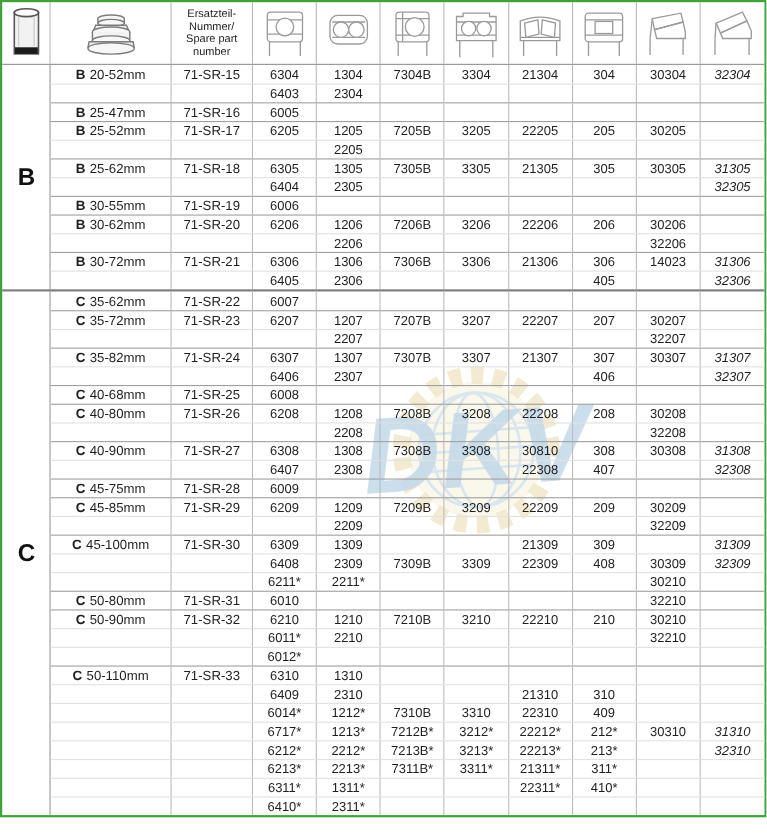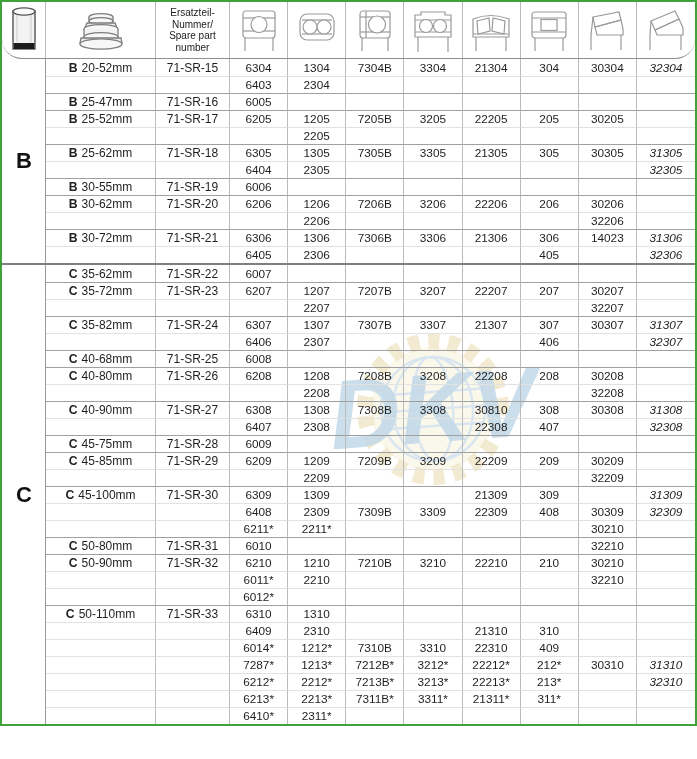--- a/index.html
+++ b/index.html
@@ -16,21 +16,20 @@
     border:2px solid #3fa23a;
     background:transparent;
   }
   
   .header-row{
     position:relative;z-index:1;
     display:grid;
     grid-template-columns:44px 110px 74px repeat(8,1fr);
     height:56px;
     border-bottom:1px solid #8f8f8f;
-    border-radius:20px;
   }
   .header-cell{
     box-sizing:border-box;
     border-right:1px solid #b9b9b9;
     display:flex;align-items:center;justify-content:center;
     overflow:hidden;
   }
   .header-cell:last-child{border-right:0;}
   .spare-label{
     font-size:10px;line-height:11.5px;color:#222;
@@ -680,21 +679,21 @@
             <div class="cell num-cell">3310</div>
             <div class="cell num-cell">22310</div>
             <div class="cell num-cell">409</div>
             <div class="cell num-cell"></div>
             <div class="cell num-cell"></div>
           </div>
           <div class="row sub">
             <div class="cell spacer"></div>
             <div class="cell size-cell"></div>
             <div class="cell part-cell"></div>
-            <div class="cell num-cell">7287*</div>
+            <div class="cell num-cell">6717*</div>
             <div class="cell num-cell">1213*</div>
             <div class="cell num-cell">7212B*</div>
             <div class="cell num-cell">3212*</div>
             <div class="cell num-cell">22212*</div>
             <div class="cell num-cell">212*</div>
             <div class="cell num-cell">30310</div>
             <div class="cell num-cell">31310</div>
           </div>
           <div class="row sub">
             <div class="cell spacer"></div>
@@ -719,20 +718,33 @@
             <div class="cell num-cell">3311*</div>
             <div class="cell num-cell">21311*</div>
             <div class="cell num-cell">311*</div>
             <div class="cell num-cell"></div>
             <div class="cell num-cell"></div>
           </div>
           <div class="row sub">
             <div class="cell spacer"></div>
             <div class="cell size-cell"></div>
             <div class="cell part-cell"></div>
+            <div class="cell num-cell">6311*</div>
+            <div class="cell num-cell">1311*</div>
+            <div class="cell num-cell"></div>
+            <div class="cell num-cell"></div>
+            <div class="cell num-cell">22311*</div>
+            <div class="cell num-cell">410*</div>
+            <div class="cell num-cell"></div>
+            <div class="cell num-cell"></div>
+          </div>
+          <div class="row sub">
+            <div class="cell spacer"></div>
+            <div class="cell size-cell"></div>
+            <div class="cell part-cell"></div>
             <div class="cell num-cell">6410*</div>
             <div class="cell num-cell">2311*</div>
             <div class="cell num-cell"></div>
             <div class="cell num-cell"></div>
             <div class="cell num-cell"></div>
             <div class="cell num-cell"></div>
             <div class="cell num-cell"></div>
             <div class="cell num-cell"></div>
           </div>
         </div>

